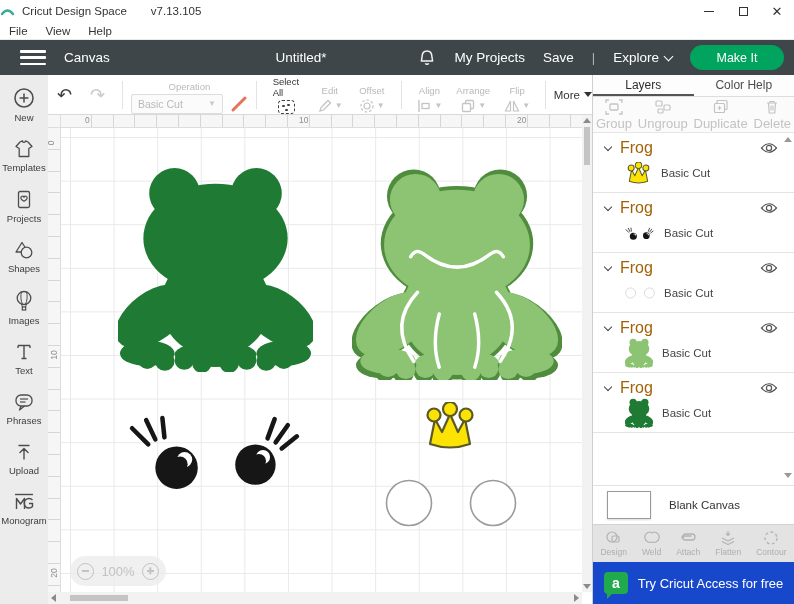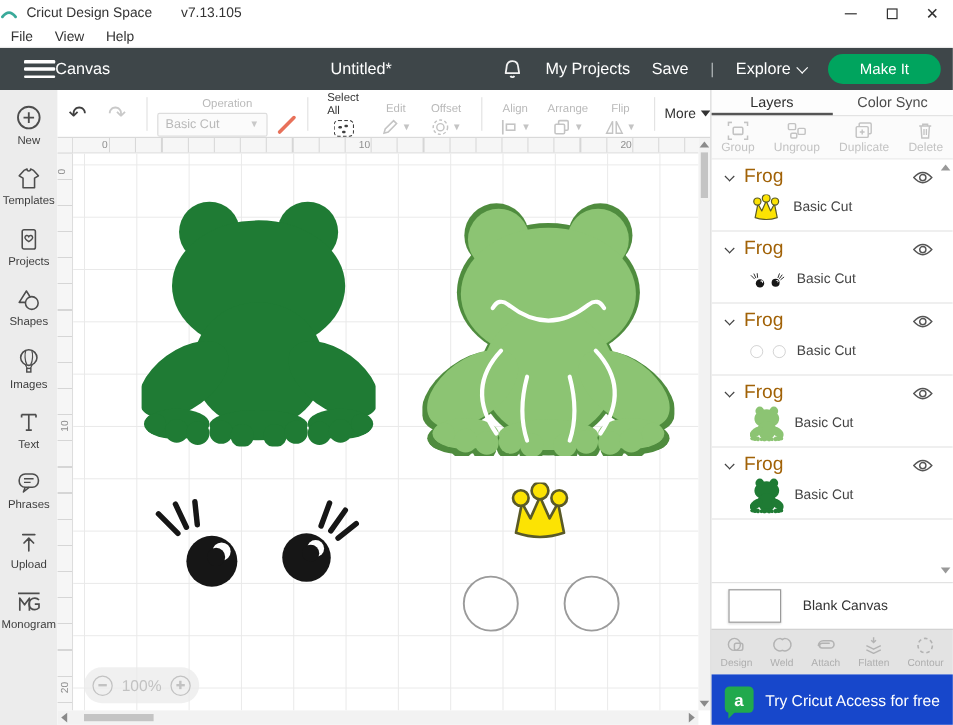--- a/index.html
+++ b/index.html
@@ -19,21 +19,21 @@
 
   #menubar { position:absolute; left:0; top:22px; width:794px; height:18px; background:#fff;
     display:flex; align-items:center; font-size:11.5px; color:#333; border-bottom:1px solid #e9e9e9; }
   #menubar span { padding:0 9px; }
 
   
   #header { position:absolute; left:0; top:40px; width:794px; height:35px; background:#3e4649;
     display:flex; align-items:center; color:#fff; }
   .hamburger { width:26px; height:15px; margin-left:20px; display:flex; flex-direction:column; justify-content:space-between; cursor:pointer; }
   .hamburger div { height:2.5px; background:#fff; border-radius:1px; }
-  .hdr-canvas { font-size:13.5px; }
+  .hdr-canvas { margin-left:18px; font-size:13.5px; }
   .hdr-title { position:absolute; left:236px; width:130px; text-align:center; font-size:13.5px; }
   .hdr-right { position:absolute; right:10px; display:flex; align-items:center; gap:18px; }
   .hdr-link { font-size:13.5px; color:#fff; cursor:pointer; }
   .hdr-divider { color:#aeb4b6; font-size:13px; }
   .chev { display:inline-block; width:7px; height:7px; border-right:1.6px solid #fff;
     border-bottom:1.6px solid #fff; transform:rotate(45deg); margin-left:6px; margin-bottom:2px; }
   .makeit { background:#00a45e; color:#fff; font-size:12.5px; border:none; border-radius:15px;
     width:94px; height:25px; cursor:pointer; }
 
   
@@ -92,21 +92,21 @@
   .arr.right { border-top:4px solid transparent; border-bottom:4px solid transparent; border-left:5px solid #8a8a8a; right:3px; top:2px; }
 
   
   #rightpanel { position:absolute; left:592px; top:75px; width:202px; height:529px; background:#fff; border-left:1px solid #cfcfcf; }
   .rp-tabs { position:absolute; left:0; top:0; width:100%; height:22px; display:flex; border-bottom:1px solid #ddd; background:#fdfdfd; }
   .rp-tab { flex:1; text-align:center; font-size:12px; color:#4c4c4c; padding-top:3px; cursor:pointer; }
   .rp-tab.active { border-bottom:2px solid #555; color:#2e2e2e; }
   .rp-actions { position:absolute; left:0; top:22px; width:100%; height:36px; background:#fbfbfb; border-bottom:1px solid #e6e6e6;
     display:flex; justify-content:space-around; align-items:center; }
   .rp-action { display:flex; flex-direction:column; align-items:center; gap:1px; }
-  .rp-action .lab { font-size:10px; color:#c3c3c3; }
+  .rp-action .lab { font-size:13px; color:#c3c3c3; }
   .layers-list { position:absolute; left:0; top:58px; width:100%; height:352px; background:#fff; overflow:hidden; }
   .layer-item { border-bottom:1px solid #e4e4e4; padding:5px 0 4px 10px; position:relative; cursor:pointer; }
   .layer-head { display:flex; align-items:center; height:20px; }
   .layer-chev { width:6px; height:6px; border-right:1.6px solid #444; border-bottom:1.6px solid #444;
     transform:rotate(45deg); margin:0 9px 2px 2px; }
   .layer-name { font-size:16px; color:#a16207; }
   .layer-eye { position:absolute; right:16px; top:9px; cursor:pointer; }
   .layer-sub { display:flex; align-items:center; margin-left:22px; height:30px; gap:9px; }
   .layer-cut { font-size:11.5px; color:#444; }
   .rp-scroll-up { position:absolute; right:2px; top:62px; width:0; height:0;
@@ -443,21 +443,21 @@
   <div class="hscroll">
     <div class="arr left"></div>
     <div class="scroll-thumb-h"></div>
     <div class="arr right"></div>
   </div>
 </div>
 
 <div id="rightpanel">
   <div class="rp-tabs">
     <div class="rp-tab active">Layers</div>
-    <div class="rp-tab">Color Sync</div>
+    <div class="rp-tab">Color Help</div>
   </div>
 
   <div class="rp-actions">
     <div class="rp-action">
       <svg width="18" height="16" viewBox="0 0 18 16">
         <path d="M1,4 V1 H4 M14,1 H17 V4 M17,12 V15 H14 M4,15 H1 V12" fill="none" stroke="#c3c3c3" stroke-width="1.3"></path>
         <rect x="5" y="5" width="8" height="6" rx="1" fill="none" stroke="#c3c3c3" stroke-width="1.3"></rect>
       </svg>
       <span class="lab">Group</span>
     </div>

